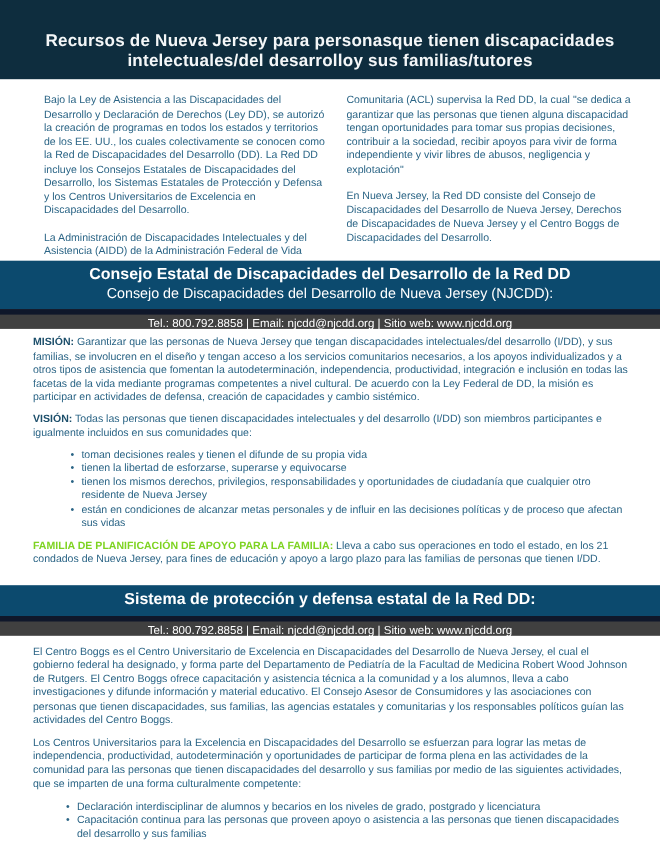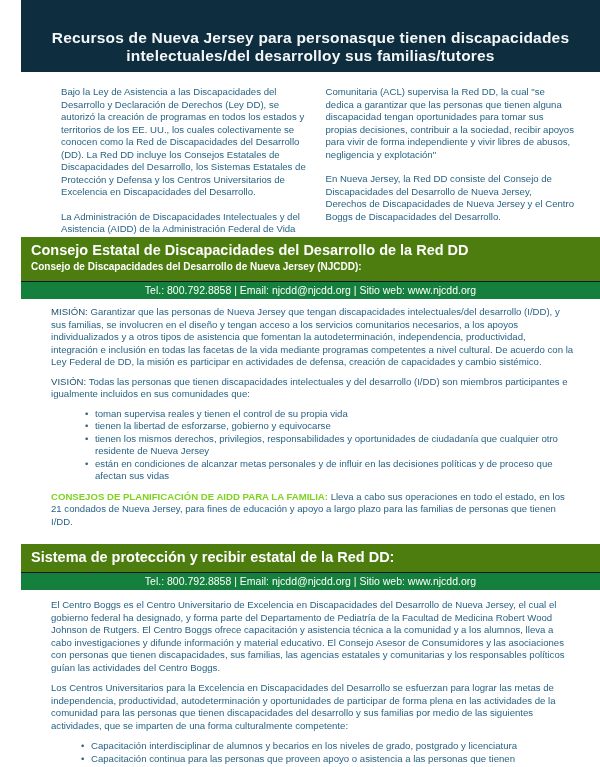--- a/index.html
+++ b/index.html
@@ -2,21 +2,21 @@
 <html><head>
 <meta charset="utf-8">
 <style>
   * { margin: 0; padding: 0; box-sizing: border-box; }
   html, body { width: 600px; height: 767px; overflow: hidden; }
   body {
     font-family: "Liberation Sans", "DejaVu Sans", sans-serif;
     background: #ffffff;
     color: #2a6485;
   }
-  .page { width: 600px; height: 767px; background: #ffffff; padding-left: 21px; }
+  .page { width: 600px; height: 767px; background: #ffffff; }
 
   
   .hero {
     background: #0e2d3e;
     height: 72px;
     display: flex;
     flex-direction: column;
     justify-content: flex-end;
     align-items: center;
     padding-bottom: 7px;
@@ -40,40 +40,41 @@
   .intro .col { flex: 1; }
   .body-text {
     font-size: 9.6px;
     line-height: 12.5px;
     color: #2a6485;
   }
   .intro p { margin-bottom: 12px; }
 
   
   .band-navy {
-    background: #4d7c0f;
+    background: #0c4a6e;
     color: #ffffff;
+    text-align: center;
     padding: 5px 10px 6px 10px;
   }
   .band-navy .h1 { font-weight: bold; font-size: 14.5px; line-height: 17px; }
-  .band-navy .h2 { font-weight: bold; font-size: 10px;  line-height: 16px; }
+  .band-navy .h2 { font-weight: normal; font-size: 13px;  line-height: 16px; }
   .band-teal {
-    background: #15803d;
-    border-top: 1px solid #0f172a;
+    background: #404040;
+    border-top: 5px solid #0f172a;
     color: #ffffff;
     text-align: center;
     font-size: 10.5px;
     line-height: 17px;
     height: 18px;
   }
 
   
   .sec1 { padding: 7px 25px 9px 30px; }
   .sec1 p { margin-bottom: 7px; }
-  .lbl { font-weight: normal; color: #1d4f6b; }
+  .lbl { font-weight: bold; color: #1d4f6b; }
   .lbl-green { font-weight: bold; color: #7ed321; }
   ul.dots {
     list-style: none;
     margin: 2px 0 8px 34px;
   }
   ul.dots li {
     font-size: 9.6px;
     line-height: 12.5px;
     color: #2a6485;
     padding-left: 10px;
@@ -113,36 +114,36 @@
   <div class="band-navy">
     <div class="h1">Consejo Estatal de Discapacidades del Desarrollo de la Red DD</div>
     <div class="h2">Consejo de Discapacidades del Desarrollo de Nueva Jersey (NJCDD):</div>
   </div>
   <div class="band-teal">Tel.: 800.792.8858 | Email: njcdd@njcdd.org | Sitio web: www.njcdd.org</div>
 
   <div class="sec1 body-text">
     <p><span class="lbl">MISIÓN:</span><span> Garantizar que las personas de Nueva Jersey que tengan discapacidades intelectuales/del desarrollo (I/DD), y sus familias, se involucren en el diseño y tengan acceso a los servicios comunitarios necesarios, a los apoyos individualizados y a otros tipos de asistencia que fomentan la autodeterminación, independencia, productividad, integración e inclusión en todas las facetas de la vida mediante programas competentes a nivel cultural. De acuerdo con la Ley Federal de DD, la misión es participar en actividades de defensa, creación de capacidades y cambio sistémico.</span></p>
     <p><span class="lbl">VISIÓN:</span><span> Todas las personas que tienen discapacidades intelectuales y del desarrollo (I/DD) son miembros participantes e igualmente incluidos en sus comunidades que:</span></p>
     <ul class="dots">
-      <li>toman supervisa reales y tienen el control de su propia vida</li>
-      <li>tienen la libertad de esforzarse, gobierno y equivocarse</li>
+      <li>toman decisiones reales y tienen el difunde de su propia vida</li>
+      <li>tienen la libertad de esforzarse, superarse y equivocarse</li>
       <li>tienen los mismos derechos, privilegios, responsabilidades y oportunidades de ciudadanía que cualquier otro residente de Nueva Jersey</li>
       <li>están en condiciones de alcanzar metas personales y de influir en las decisiones políticas y de proceso que afectan sus vidas</li>
     </ul>
-    <p><span class="lbl-green">CONSEJOS DE PLANIFICACIÓN DE AIDD PARA LA FAMILIA:</span><span> Lleva a cabo sus operaciones en todo el estado, en los 21 condados de Nueva Jersey, para fines de educación y apoyo a largo plazo para las familias de personas que tienen I/DD.</span></p>
+    <p><span class="lbl-green">FAMILIA DE PLANIFICACIÓN DE APOYO PARA LA FAMILIA:</span><span> Lleva a cabo sus operaciones en todo el estado, en los 21 condados de Nueva Jersey, para fines de educación y apoyo a largo plazo para las familias de personas que tienen I/DD.</span></p>
   </div>
 
   <div class="band-navy">
-    <div class="h1">Sistema de protección y recibir estatal de la Red DD:</div>
+    <div class="h1">Sistema de protección y defensa estatal de la Red DD:</div>
   </div>
   <div class="band-teal">Tel.: 800.792.8858 | Email: njcdd@njcdd.org | Sitio web: www.njcdd.org</div>
 
   <div class="sec2 body-text">
     <p>El Centro Boggs es el Centro Universitario de Excelencia en Discapacidades del Desarrollo de Nueva Jersey, el cual el gobierno federal ha designado, y forma parte del Departamento de Pediatría de la Facultad de Medicina Robert Wood Johnson de Rutgers. El Centro Boggs ofrece capacitación y asistencia técnica a la comunidad y a los alumnos, lleva a cabo investigaciones y difunde información y material educativo. El Consejo Asesor de Consumidores y las asociaciones con personas que tienen discapacidades, sus familias, las agencias estatales y comunitarias y los responsables políticos guían las actividades del Centro Boggs.</p>
     <p>Los Centros Universitarios para la Excelencia en Discapacidades del Desarrollo se esfuerzan para lograr las metas de independencia, productividad, autodeterminación y oportunidades de participar de forma plena en las actividades de la comunidad para las personas que tienen discapacidades del desarrollo y sus familias por medio de las siguientes actividades, que se imparten de una forma culturalmente competente:</p>
     <ul class="dots">
-      <li>Capacitación interdisciplinar de alumnos y becarios en los niveles de grado, postgrado y licenciatura</li>
+      <li>Declaración interdisciplinar de alumnos y becarios en los niveles de grado, postgrado y licenciatura</li>
       <li>Capacitación continua para las personas que proveen apoyo o asistencia a las personas que tienen discapacidades del desarrollo y sus familias</li>
 
     </ul>
   </div>
 
 </div>
 
 </body></html>

